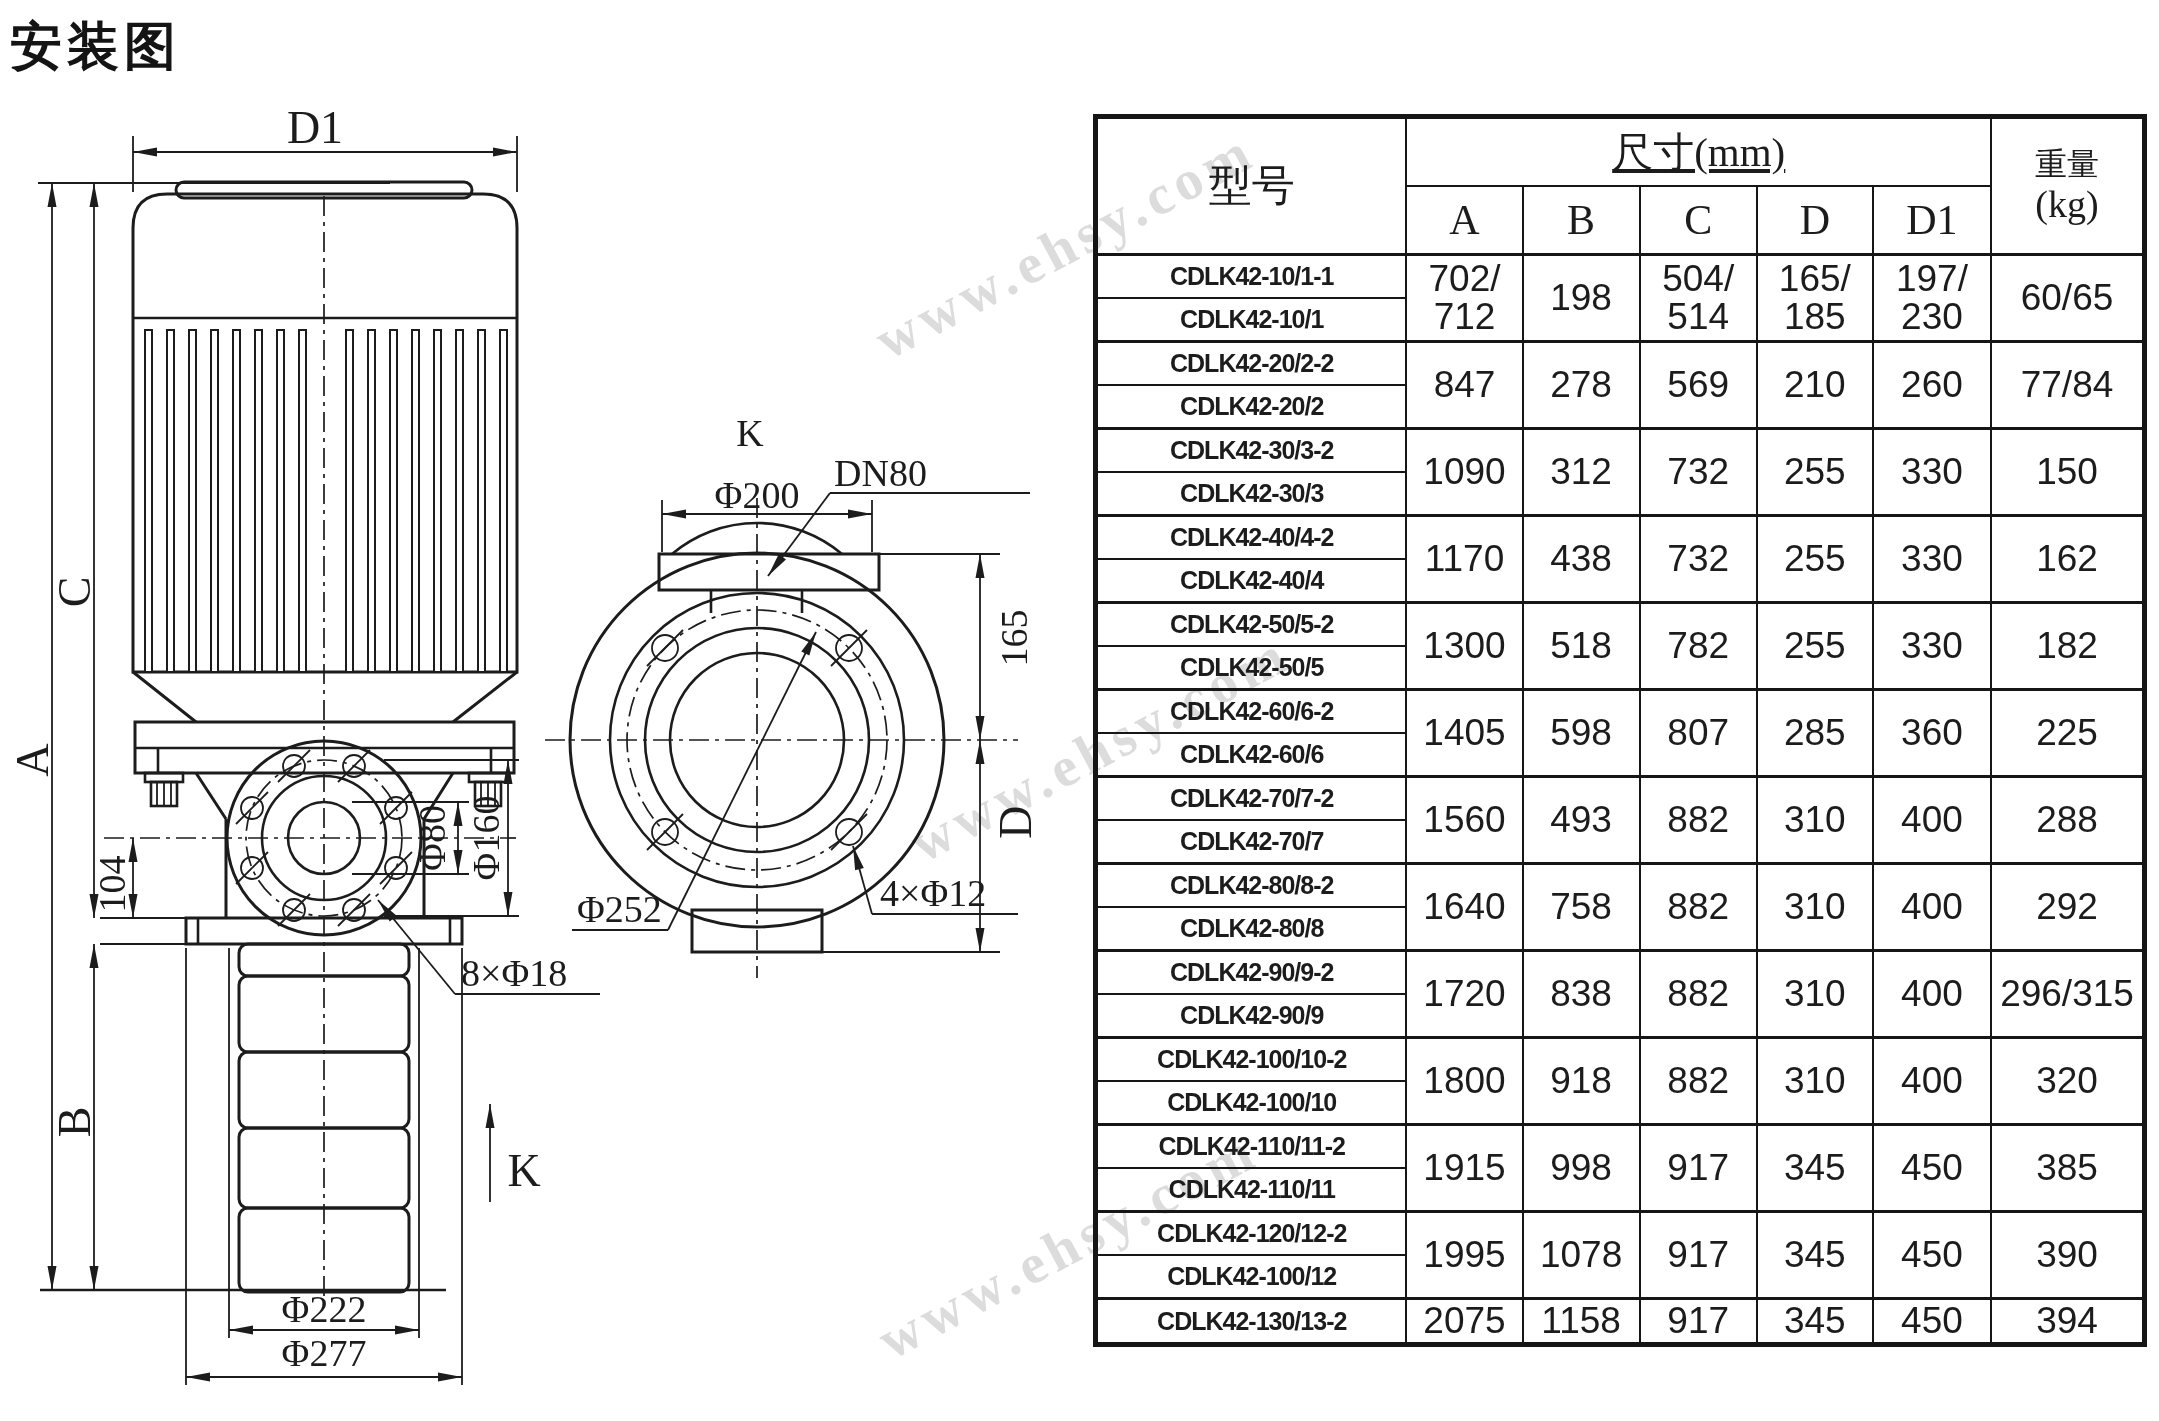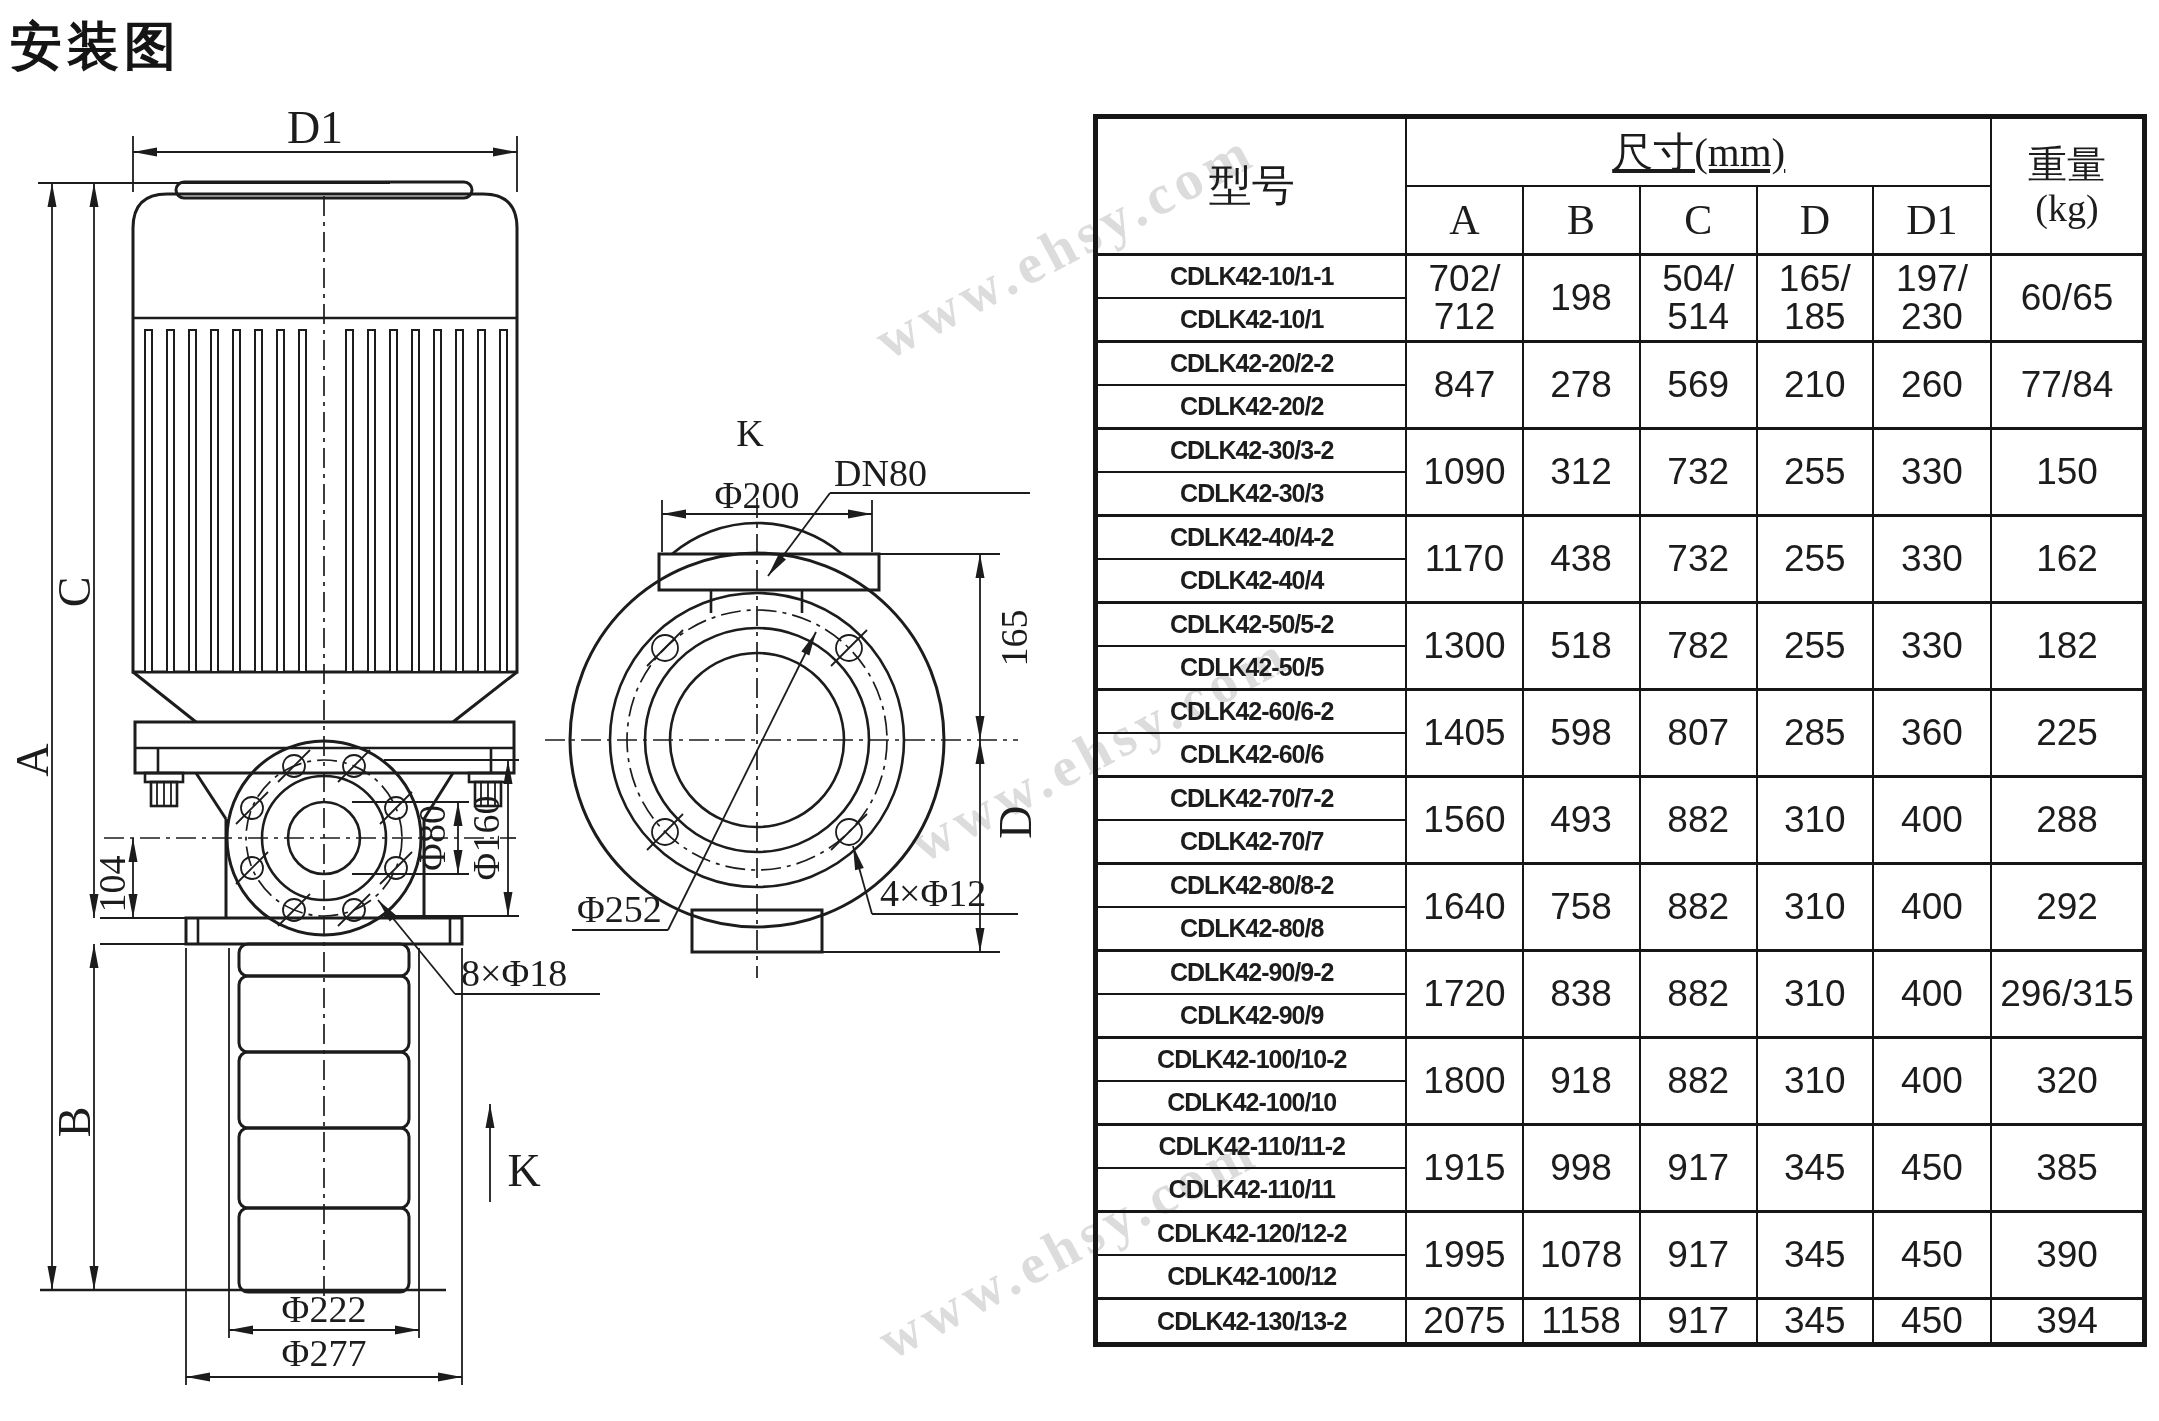--- a/index.html
+++ b/index.html
@@ -24,21 +24,21 @@
            font-family:"Liberation Sans",sans-serif;}
   td.num{font-size:37px;font-family:"Liberation Sans",sans-serif;}
   .pre{white-space:pre-line;line-height:1.02;}
   tr.grp > td{border-top-width:3px;}
   tr.datar td{height:41px;}
   td.hcell{font-family:"Liberation Serif",serif;}
   #h-model{font-size:43px;}
   #h-dims{font-size:41px;text-decoration:underline;}
   .hletter{font-size:42px;}
   #h-weight div{line-height:1.12;}
-  #h-w-cn{font-size:39px;}
+  #h-w-cn{font-size:32px;}
   #h-w-unit{font-size:38px;font-family:"Liberation Serif",serif;}
   tr.hr td{height:66px;}
 
   
   .ol{fill:none;stroke:#1c1c1c;stroke-width:3;}
   .ol2{fill:none;stroke:#1c1c1c;stroke-width:2.6;}
   .fin{fill:#fff;stroke:#1c1c1c;stroke-width:2;}
   .dim{fill:none;stroke:#1c1c1c;stroke-width:1.8;}
   .cl{fill:none;stroke:#1c1c1c;stroke-width:1.7;stroke-dasharray:20 6 4 6;}
   .hole{fill:none;stroke:#1c1c1c;stroke-width:1.8;}

